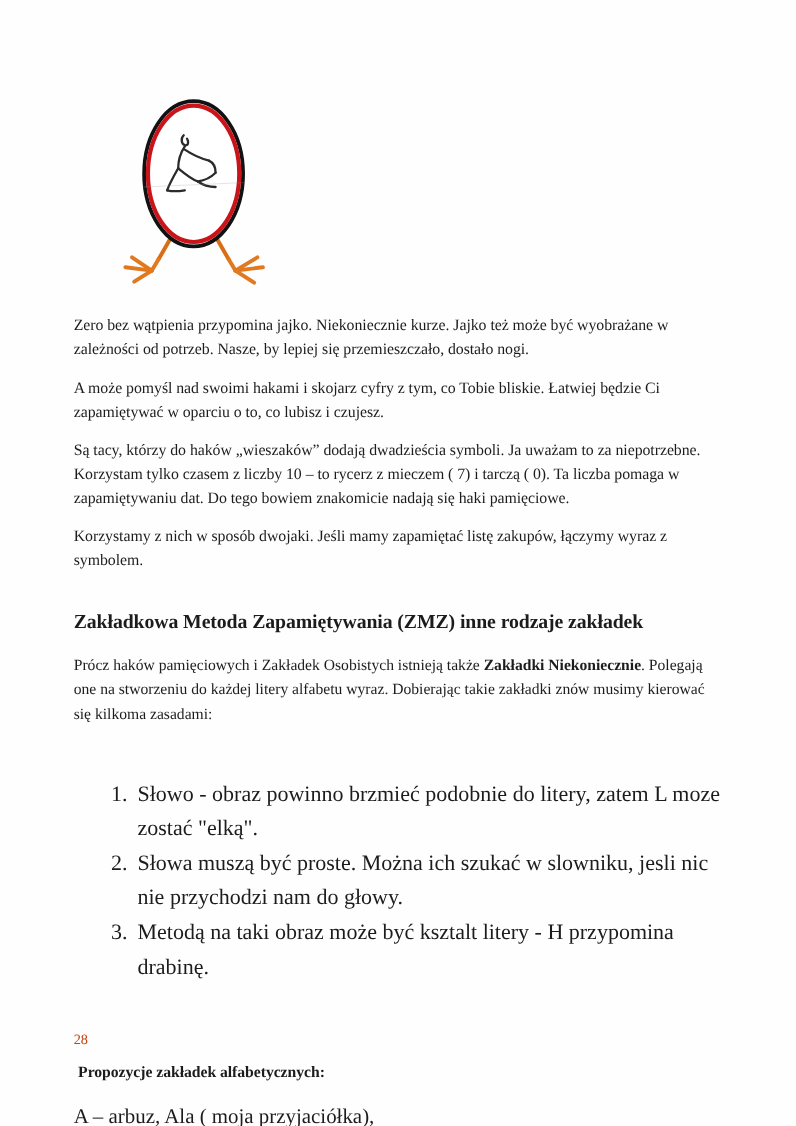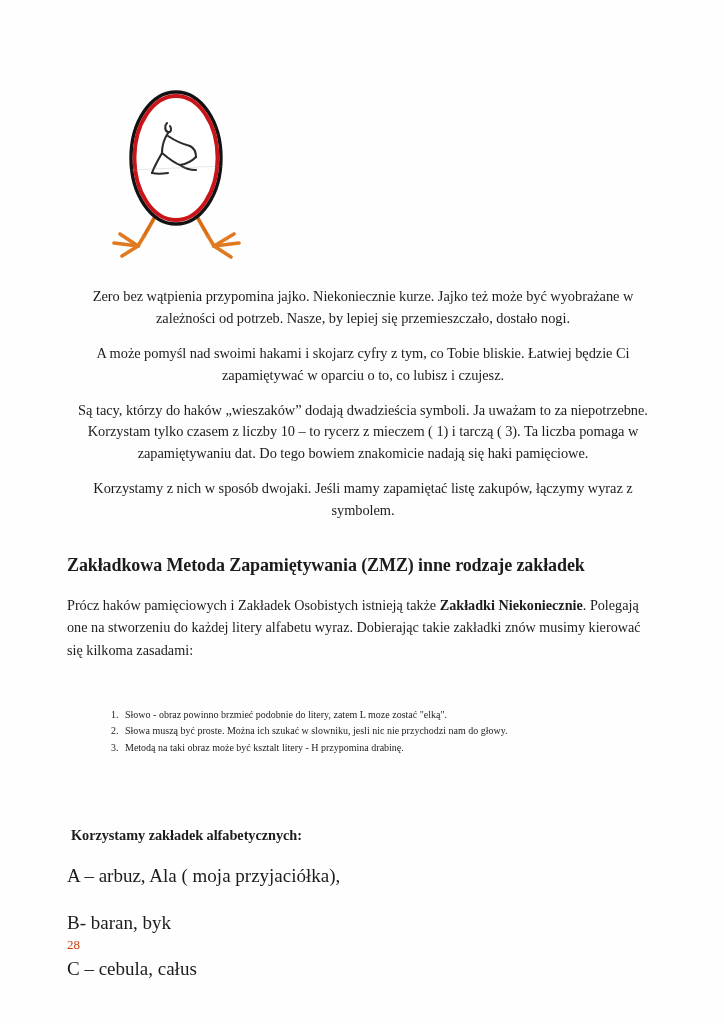--- a/index.html
+++ b/index.html
@@ -34,41 +34,41 @@
   .content {
     position: absolute;
     left: 67px;
     top: 286px;
     width: 592px;
   }
   p.body-par {
     margin: 0 0 13px 0;
     font-size: 14.4px;
     line-height: 1.52;
-    text-align: center;
+    text-align: left;
     letter-spacing: -0.05px;
   }
   h2.section-heading {
     margin: 31px 0 16px 0;
     font-size: 18px;
     font-weight: bold;
     line-height: 1.4;
     letter-spacing: -0.1px;
   }
   p.lead-par {
     margin: 0 0 10px 0;
     font-size: 14.2px;
     line-height: 1.56;
   }
   p.lead-par b { font-weight: bold; }
 
   ol.rules {
     margin: 46px 0 0 0;
     padding-left: 54px;
-    font-size: 10px;
+    font-size: 20px;
     line-height: 1.55;
   }
   ol.rules li {
     margin-bottom: 1px;
     padding-left: 4px;
   }
 
   .proposals {
     margin-top: 72px;
   }
@@ -152,35 +152,35 @@
       </g>
 
       <path d="M46 86 L138 82" stroke="#9a9a9a" stroke-width="0.7" opacity="0.35" fill="none"></path>
     </svg>
   </div>
 
   <div class="content">
 
     <p class="body-par">Zero bez wątpienia przypomina jajko. Niekoniecznie kurze. Jajko też może być wyobrażane w zależności od potrzeb. Nasze, by lepiej się przemieszczało, dostało nogi.</p>
     <p class="body-par">A może pomyśl nad swoimi hakami i skojarz cyfry z tym, co Tobie bliskie. Łatwiej będzie Ci zapamiętywać w oparciu o to, co lubisz i czujesz.</p>
-    <p class="body-par">Są tacy, którzy do haków „wieszaków” dodają dwadzieścia symboli. Ja uważam to za niepotrzebne. Korzystam tylko czasem z liczby 10 – to rycerz z mieczem ( 1) i tarczą ( 3). Ta liczba pomaga w zapamiętywaniu dat.  Do tego bowiem znakomicie nadają się haki pamięciowe.</p>
+    <p class="body-par">Są tacy, którzy do haków „wieszaków” dodają dwadzieścia symboli. Ja uważam to za niepotrzebne. Korzystam tylko czasem z liczby 10 – to rycerz z mieczem ( 7) i tarczą ( 0). Ta liczba pomaga w zapamiętywaniu dat.  Do tego bowiem znakomicie nadają się haki pamięciowe.</p>
     <p class="body-par">Korzystamy z nich w sposób dwojaki. Jeśli mamy zapamiętać listę zakupów, łączymy wyraz z symbolem.</p>
 
     <h2 class="section-heading">Zakładkowa Metoda Zapamiętywania (ZMZ) inne rodzaje zakładek</h2>
 
     <p class="lead-par"><span> Prócz haków pamięciowych i Zakładek Osobistych istnieją także </span><b>Zakładki Niekoniecznie</b><span>. Polegają one na stworzeniu do każdej litery alfabetu wyraz. Dobierając takie zakładki znów musimy kierować się kilkoma zasadami:</span></p>
 
     <ol class="rules">
       <li>Słowo - obraz powinno brzmieć podobnie do litery, zatem L moze zostać "elką".</li>
       <li>Słowa muszą być proste. Można ich szukać w slowniku, jesli nic nie przychodzi nam do głowy.</li>
       <li>Metodą na taki obraz może być ksztalt litery - H przypomina drabinę.</li>
     </ol>
 
     <div class="proposals">
-      <div class="proposals-title"> Korzystamy zakładek alfabetycznych:</div>
+      <div class="proposals-title"> Propozycje zakładek alfabetycznych:</div>
       <div class="proposal-line">A – arbuz, Ala ( moja przyjaciółka),</div>
       <div class="proposal-line">B- baran, byk</div>
       <div class="proposal-line">C – cebula, całus</div>
     </div>
 
   </div>
 
   <div class="page-number">28</div>
 
 </div>

